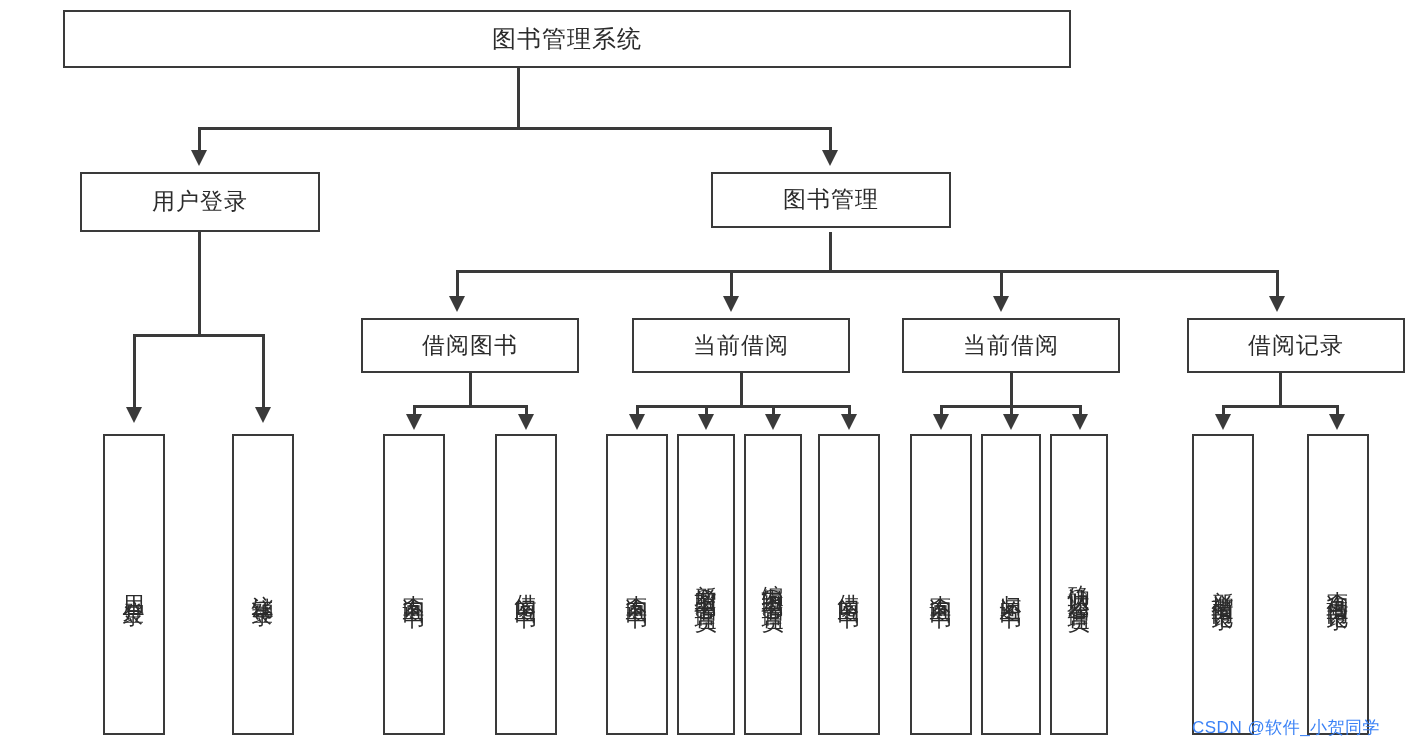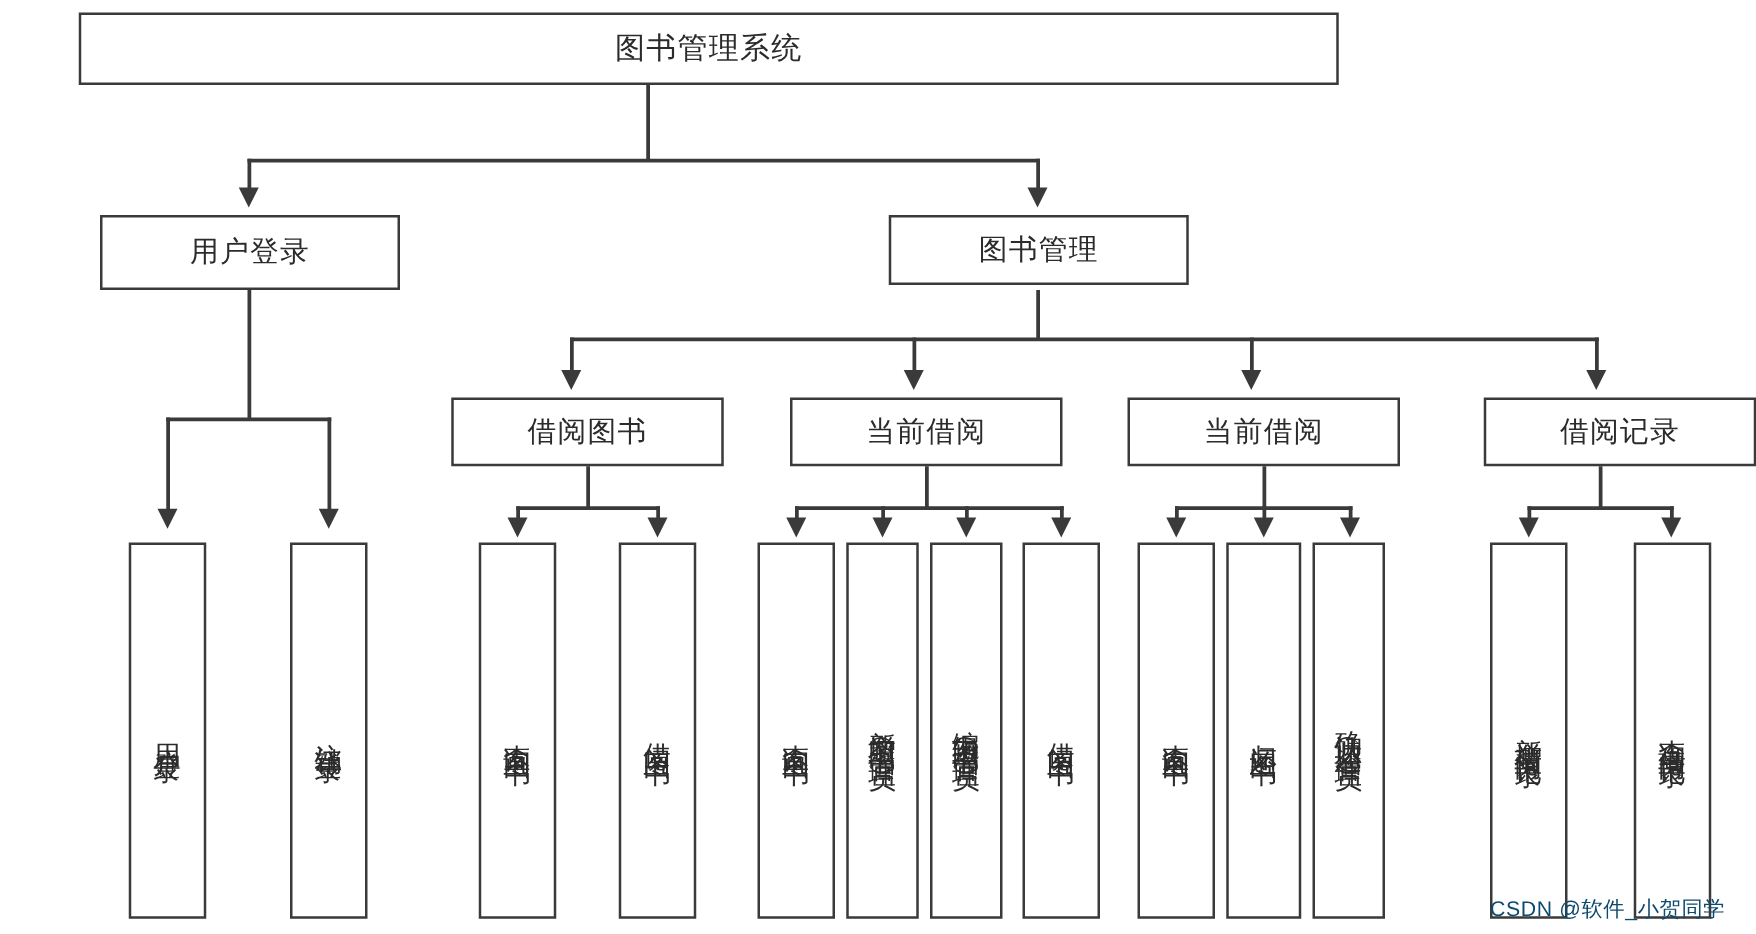--- a/index.html
+++ b/index.html
@@ -68,21 +68,21 @@
     width: 0;
     height: 0;
     border-left: 8px solid transparent;
     border-right: 8px solid transparent;
     border-top: 16px solid #3a3a3a;
   }
 
   
   #watermark {
     position: absolute;
-    color: #0c4a6e;
+    color: #3b82f6;
     font-size: 17px;
     white-space: nowrap;
     letter-spacing: 0.5px;
     pointer-events: none;
   }
 </style>
 </head>
 <body>
 
 <div id="canvas">

